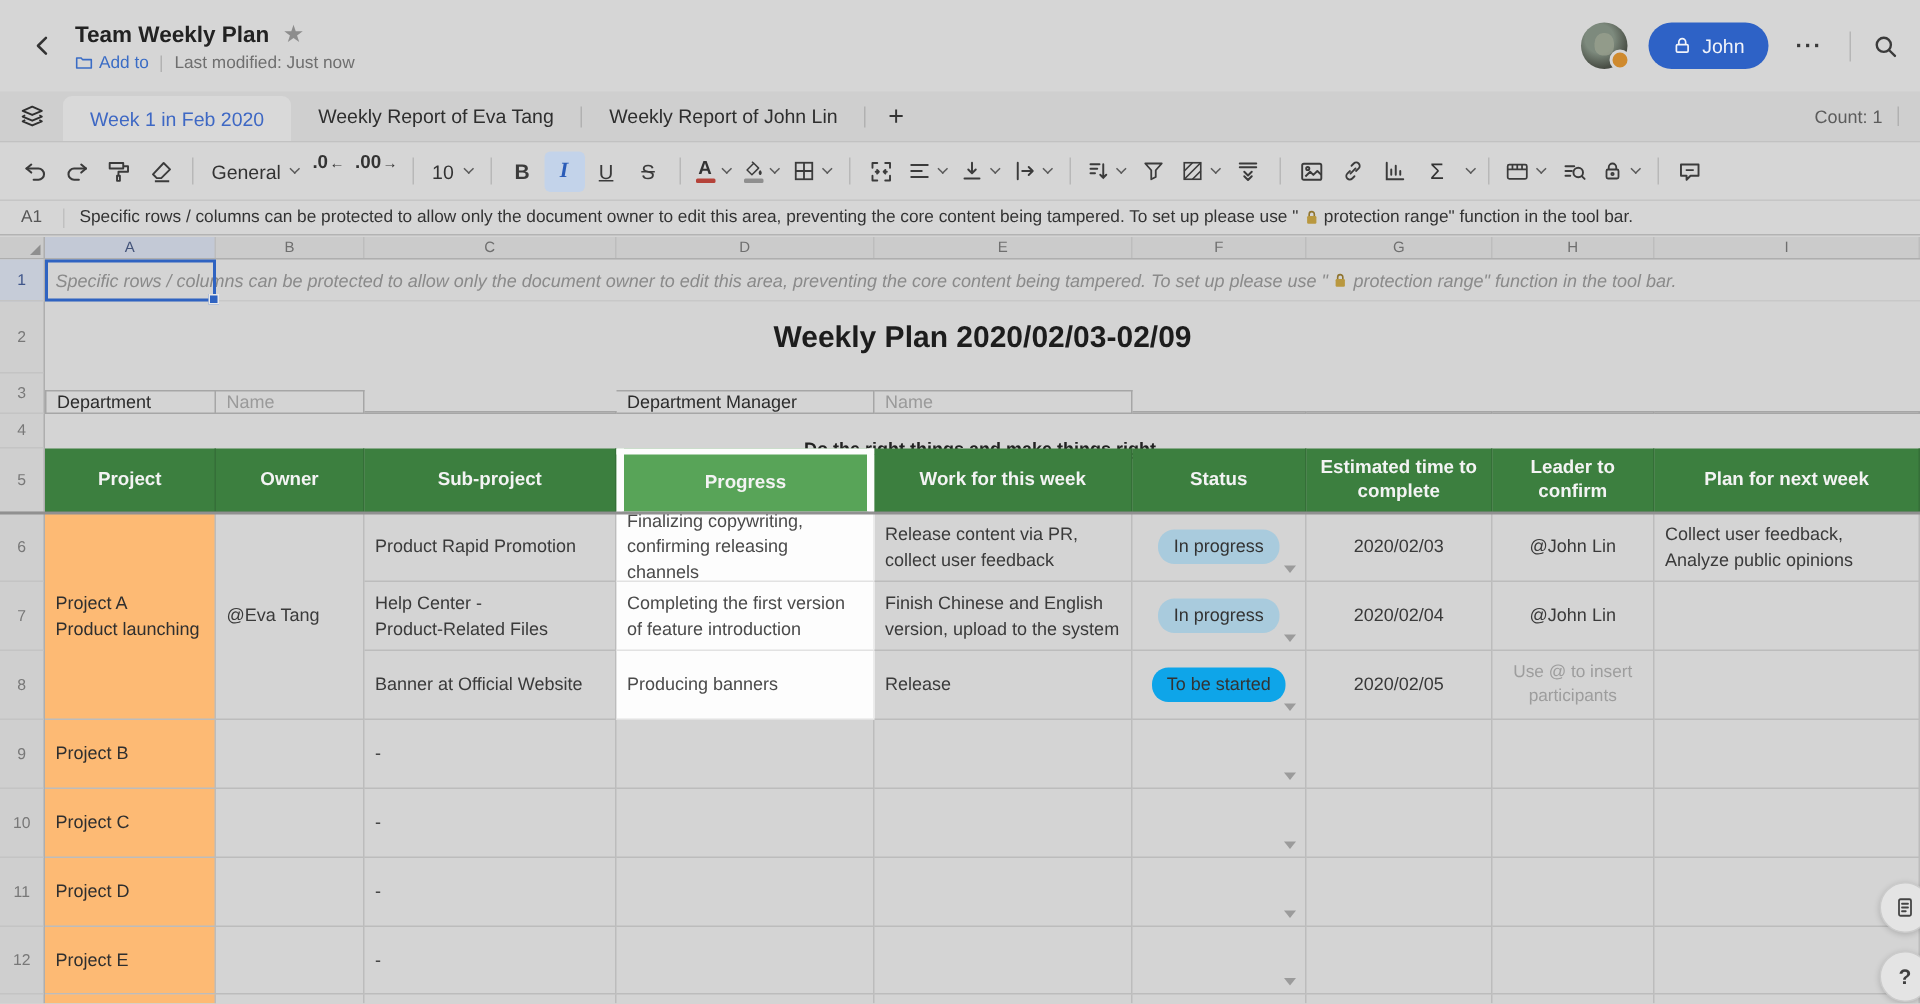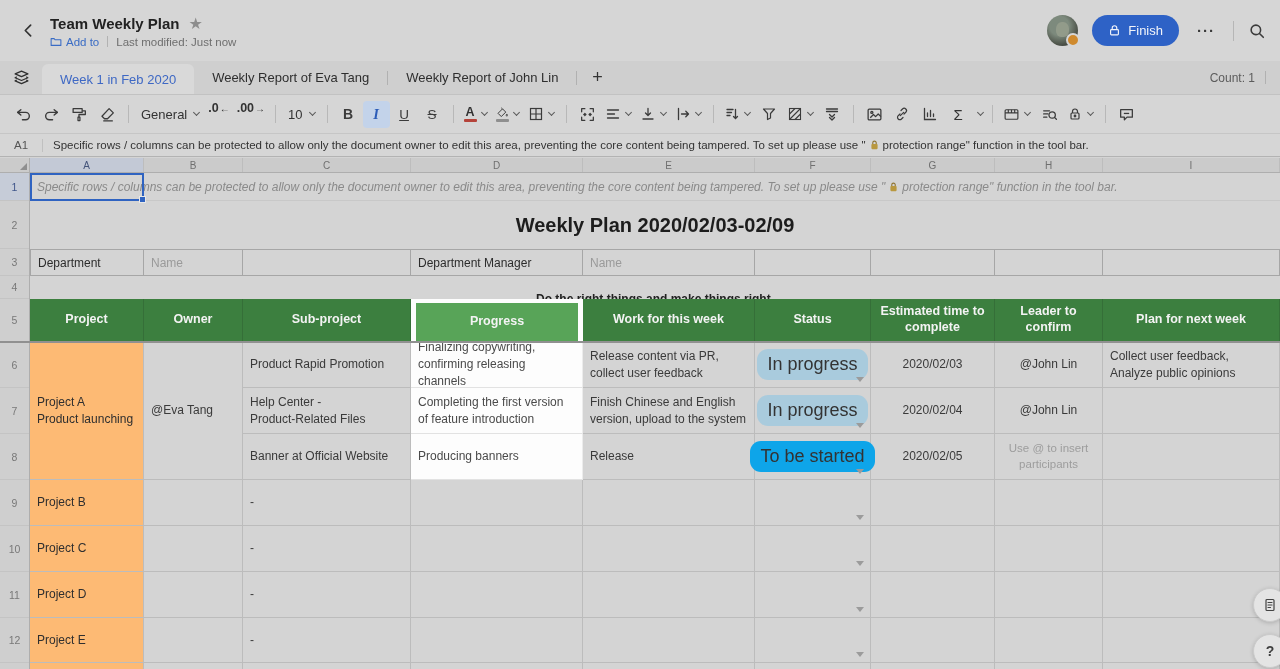--- a/index.html
+++ b/index.html
@@ -70,36 +70,36 @@
   .gutter{position:absolute;top:15px;left:0;width:30px;bottom:0;background:#cfcfcf;border-right:1px solid #aeaeae;box-sizing:border-box;}
   .gn{position:absolute;left:0;width:29px;display:flex;align-items:center;justify-content:center;font-size:10.5px;color:#787878;border-bottom:1px solid #c4c4c4;box-sizing:border-box;}
   .gn.sel{background:#c6ccd8;color:#3f558a;}
   .cw0{width:114px}.cw1{width:99px}.cw2{width:168px}.cw3{width:172px}.cw4{width:172px}
   .cw5{width:116px}.cw6{width:124px}.cw7{width:108px}.cw8{width:177px}
   .cells{position:absolute;top:15px;left:30px;right:0;bottom:0;}
   .r1{position:absolute;top:0;left:0;right:0;height:28px;display:flex;align-items:center;gap:3px;padding-left:7px;border-bottom:1px solid #c8c8c8;box-sizing:border-box;font-size:12px;font-style:italic;color:#8a8a8a;white-space:nowrap;overflow:hidden;}
   .selbox{position:absolute;top:0;left:0;width:114px;height:28px;border:2px solid #2f63c1;box-sizing:border-box;z-index:6;}
   .selbox i{position:absolute;right:-4px;bottom:-4px;width:5px;height:5px;background:#2f63c1;border:1px solid #e8e8e8;}
   .r2{position:absolute;top:28px;left:0;right:0;height:48px;display:flex;align-items:center;justify-content:center;font-size:20px;font-weight:700;color:#1d1d1d;}
-  .r3{position:absolute;top:76px;left:0;right:0;height:27px;display:flex;}
+  .r3{position:absolute;top:76px;left:0;right:0;height:27px;display:flex;align-items:flex-end;}
   .r3c{border:1px solid #a6a6a6;border-left:none;box-sizing:border-box;display:flex;align-items:center;padding:0 7px;font-size:12px;color:#2c2c2c;}
   .r3c:first-child{border-left:1px solid #a6a6a6;}
   .r3c.ph{color:#9a9a9a;}
   .r4{position:absolute;top:114px;left:0;right:0;height:23px;display:flex;align-items:center;justify-content:center;font-size:12px;font-weight:700;color:#222;}
   .tbl{position:absolute;top:126px;left:0;right:0;bottom:0;display:grid;
     grid-template-columns:114px 99px 168px 172px 172px 116px 124px 108px 177px;
     grid-template-rows:43px 46px 46px 46px 46px 46px 46px 45px 1fr;}
   .c{border-right:1px solid #bcbcbc;border-bottom:1px solid #bcbcbc;box-sizing:border-box;display:flex;align-items:center;padding:3px 7px;font-size:12px;color:#3a3a3a;line-height:1.4;position:relative;}
   .c.ctr{justify-content:center;text-align:center;}
   .pre{white-space:pre-line;}
   .h{background:#3c7f3f;color:#f3f3f3;font-weight:700;font-size:12.5px;display:flex;align-items:center;justify-content:center;text-align:center;line-height:1.25;border-right:1px solid #356f38;border-bottom:1px solid #2f6a33;box-sizing:border-box;padding:2px 4px;}
   .h.hl{background:#58a458;border-top:4px solid #fdfdfd;border-left:5px solid #fdfdfd;border-right:5px solid #fdfdfd;border-bottom:1px solid #ececec;}
   .wc{background:#fdfdfd;border-right:1px solid #ececec;border-bottom:1px solid #e2e2e2;color:#4a4a4a;}
   .pg{background:#fdba74;color:#2f2f2f;}
-  .pill{border-radius:11px;padding:3px 10px;font-size:18px;color:#333;white-space:nowrap;}
+  .pill{border-radius:11px;padding:3px 10px;font-size:12px;color:#333;white-space:nowrap;}
   .pill.blue{background:#a9cbdd;}
   .pill.orange{background:#0ea5e9;}
   .ddtri{position:absolute;right:6px;bottom:5px;width:0;height:0;border-left:4px solid transparent;border-right:4px solid transparent;border-top:5px solid #9b9b9b;}
   .phtext{color:#9d9d9d;font-size:11.5px;line-height:1.35;}
   .freeze{position:absolute;left:-30px;right:0;top:168px;height:2px;background:#909090;z-index:5;}
   
   .floatbtn{position:absolute;right:-7px;width:34px;height:34px;border-radius:50%;background:#e4e4e4;border:1px solid #cbcbcb;box-shadow:0 1px 4px rgba(0,0,0,.18);display:flex;align-items:center;justify-content:center;color:#444;box-sizing:border-box;z-index:9;}
   .floatbtn.help{font-size:14px;font-weight:700;color:#3f3f3f;}
 </style>
 </head>
@@ -137,21 +137,21 @@
       <div class="avatar">
           <span class="presence"></span>
         </div>
       <button class="sharebtn">
         <span>
             <svg width="13" height="13" viewBox="0 0 16 16" fill="none" stroke="#f2f4fa" stroke-width="1.4" stroke-linejoin="round">
               <rect x="3.2" y="7" width="9.6" height="6.3" rx="1"></rect>
               <path d="M5.2 7V5a2.8 2.8 0 0 1 5.6 0v2"></path>
             </svg>
           </span>
-        <span>Finish</span>
+        <span>John</span>
       </button>
       <span class="morebtn">···</span>
       <span class="tb-vdiv"></span>
       <span class="ic">
           <svg width="18" height="18" viewBox="0 0 16 16" fill="none" stroke="currentColor" stroke-width="1.4" stroke-linecap="round">
             <circle cx="7" cy="7" r="4.2"></circle>
             <path d="m10.2 10.2 3.4 3.4"></path>
           </svg>
         </span>
     </div>

